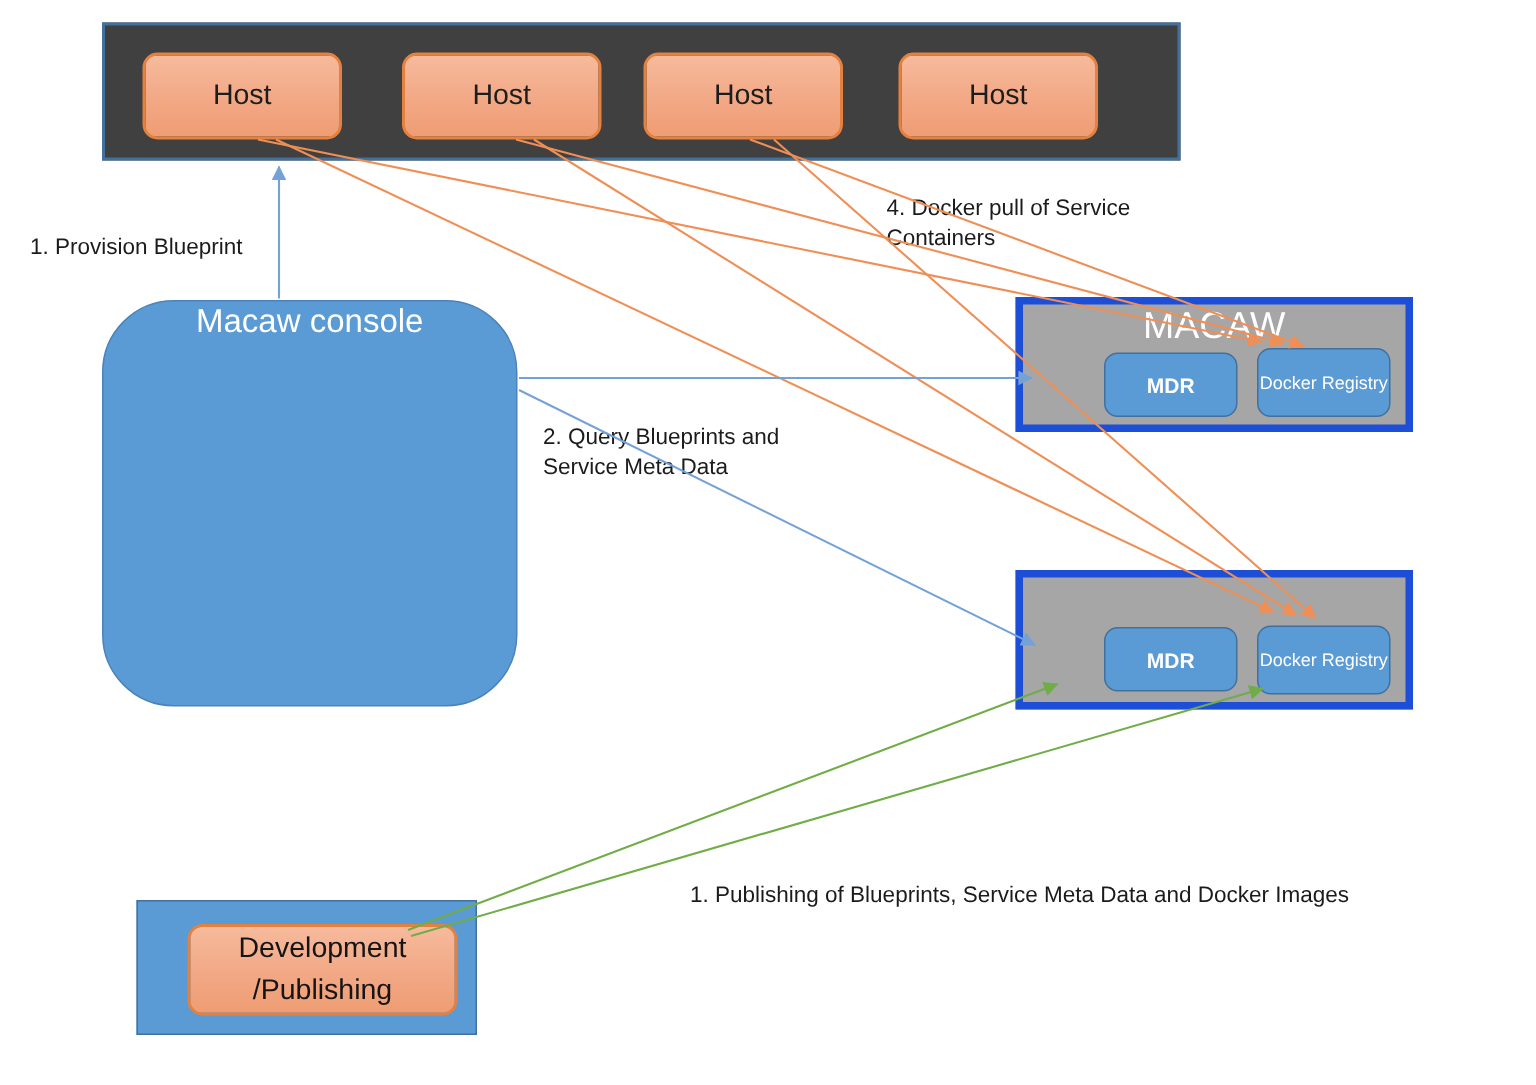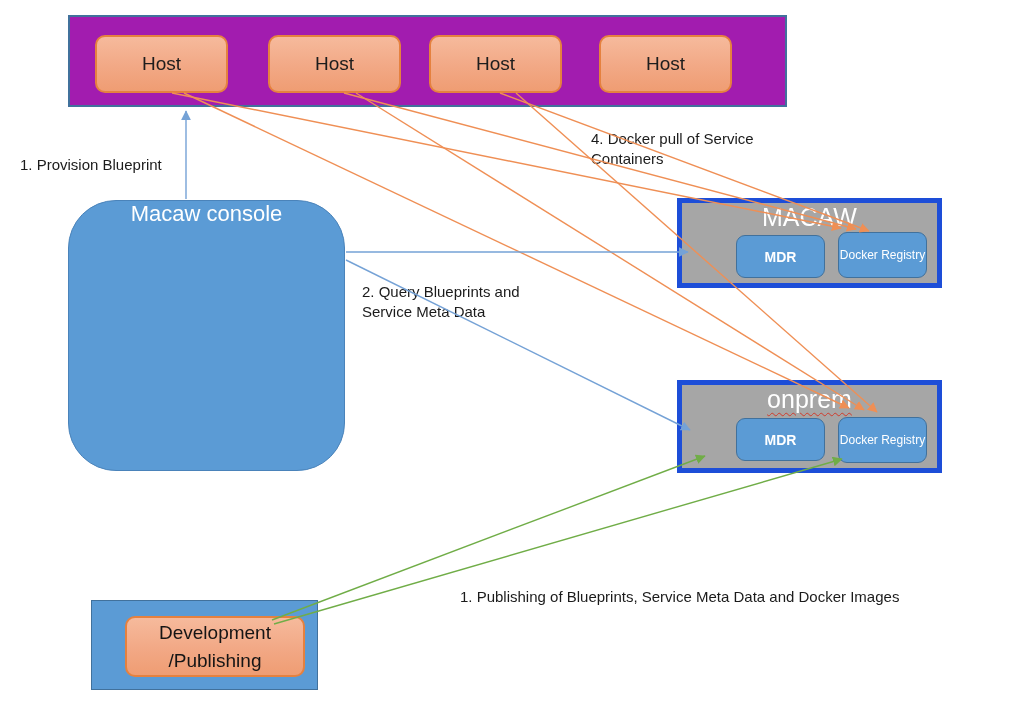--- a/index.html
+++ b/index.html
@@ -8,21 +8,21 @@
     position: relative;
     width: 1024px;
     height: 723px;
     background: #ffffff;
     font-family: "Liberation Sans", sans-serif;
     overflow: hidden;
   }
   
   .host-bar {
     position: absolute; left: 68px; top: 15px; width: 719px; height: 92px;
-    background: #a21caf; border: 2px solid #41719C;
+    background: #404040; border: 2px solid #41719C;
   }
   .host-box {
     position: absolute; top: 18px; width: 133px; height: 58px;
     background: linear-gradient(180deg, #F6BA9C 0%, #F2A885 55%, #EF9D73 100%);
     border: 2px solid #E5813F; border-radius: 10px;
     display: flex; align-items: center; justify-content: center;
     font-size: 19px; color: #1d1d1d;
   }
   .host-1 { left: 25px; } .host-2 { left: 198px; } .host-3 { left: 359px; } .host-4 { left: 529px; }
   
@@ -116,23 +116,20 @@
     <div class="group-title">MACAW</div>
     <div class="inner-box mdr">
       <span>MDR</span>
     </div>
     <div class="inner-box registry">
       <span>Docker Registry</span>
     </div>
   </div>
 
   <div class="group group-onprem">
-    <div class="group-title">
-      <span class="wavy">onprem</span>
-    </div>
     <div class="inner-box mdr">
       <span>MDR</span>
     </div>
     <div class="inner-box registry">
       <span>Docker Registry</span>
     </div>
   </div>
 
   <div class="dev-box">
     <div class="dev-inner">

